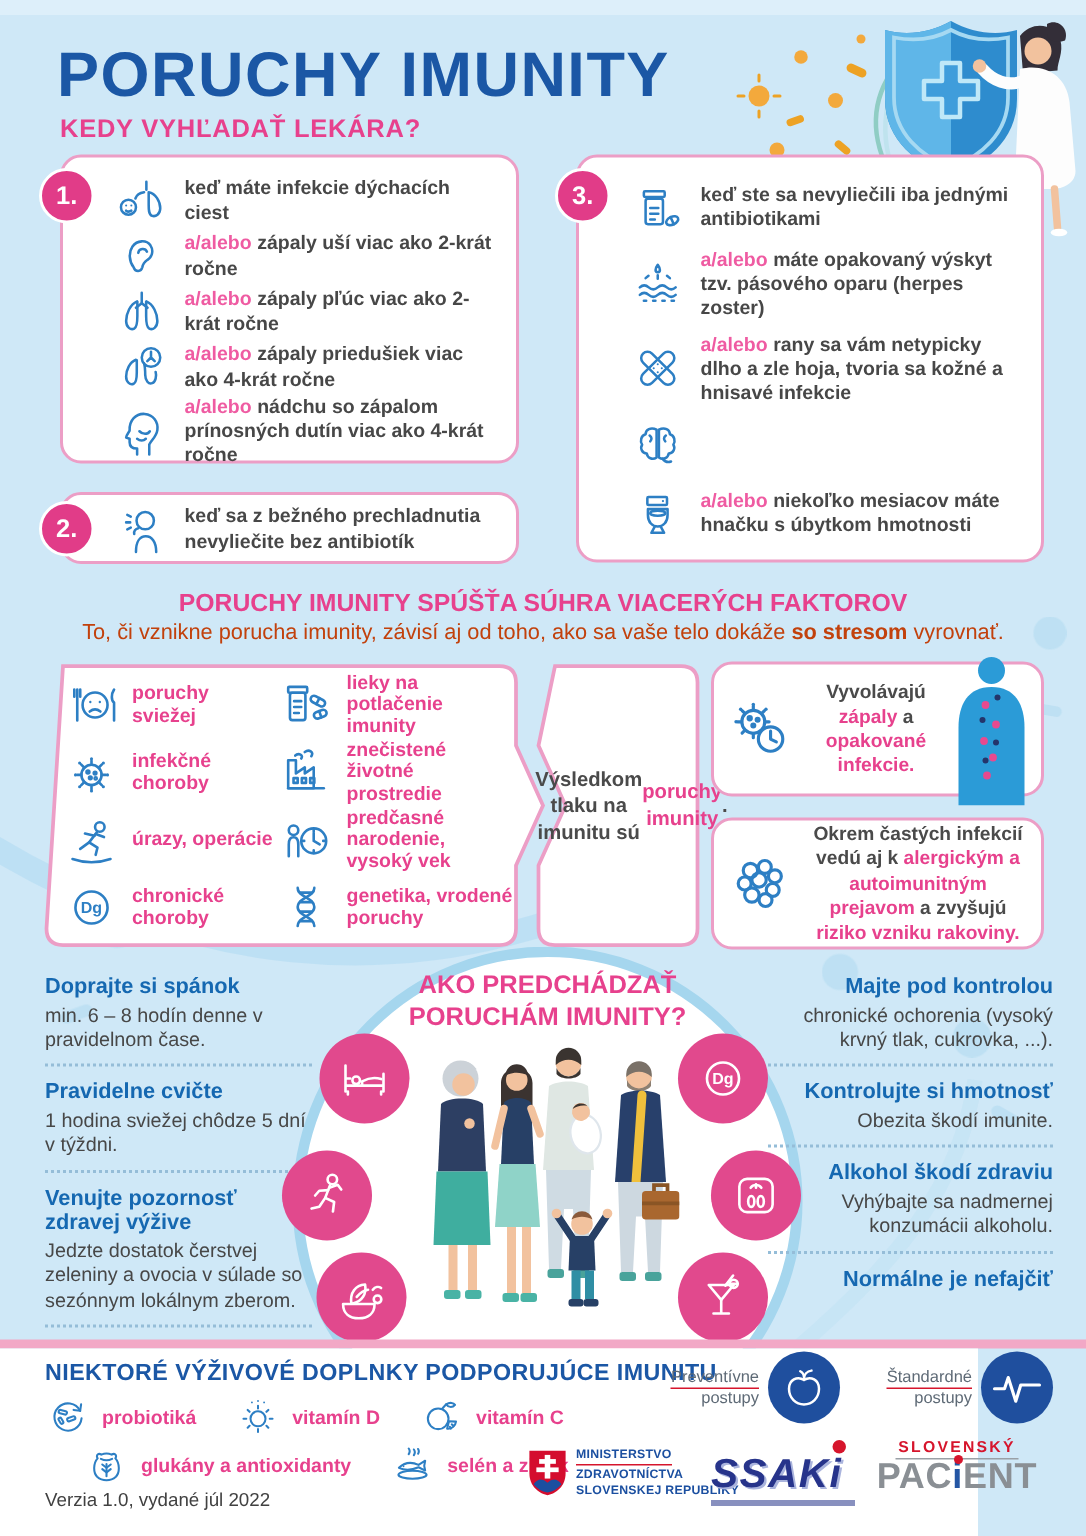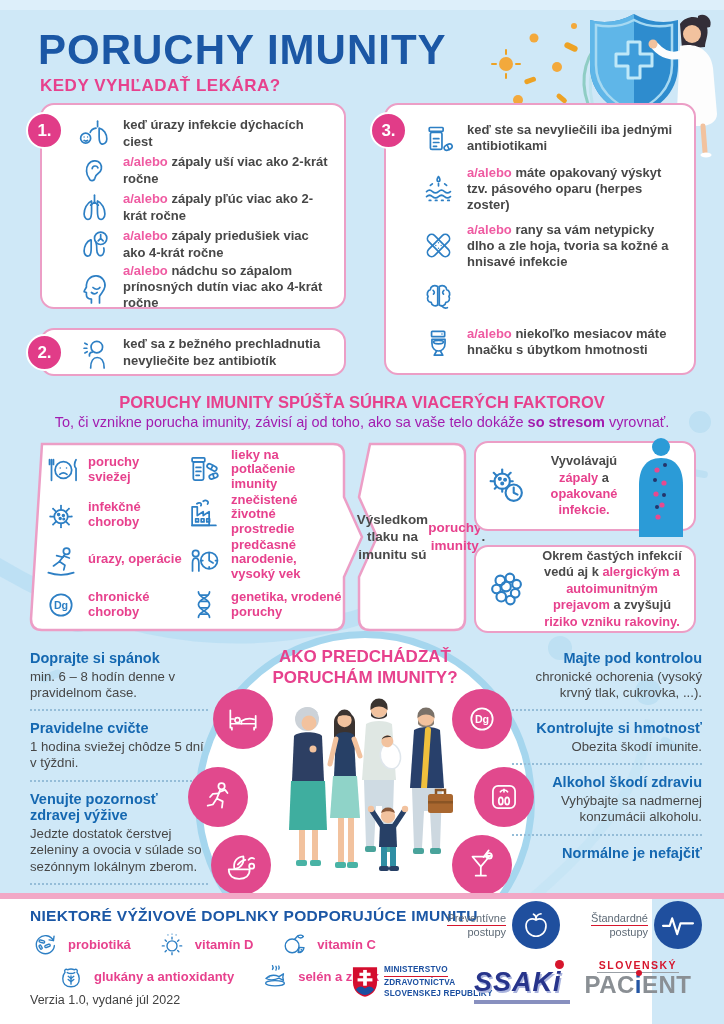--- a/index.html
+++ b/index.html
@@ -18,21 +18,21 @@
   .wbox{position:absolute;background:#fff;border:2.5px solid var(--box-border-pink,#ec9ec6);border-radius:14px;padding:10px 12px 8px 18px;z-index:2}
   .badge{position:absolute;left:-16px;top:7px;width:37px;height:37px;border-radius:50%;background:var(--badge-pink,#e13c88);border:2px solid #fff;color:#fff;font-weight:bold;font-size:17px;display:flex;align-items:center;justify-content:center}
   .witems{display:flex;flex-direction:column;justify-content:space-around;height:100%}
   .wrow{display:flex;align-items:center;gap:10px;padding-left:16px}
   .wrow .ic{flex:0 0 37px;width:37px;height:37px;color:var(--icon-blue,#2d7fc4)}
   .wtext{font-size:13px;line-height:1.24;color:#474747;font-weight:bold}
   .prefix{color:#ef5ba2}
 
   
   .band-heading{position:absolute;left:0;top:393px;width:724px;text-align:center;font-size:16.5px;font-weight:bold;color:var(--accent-pink,#e7418d);z-index:2}
-  .band-sub{position:absolute;left:0;top:414px;width:724px;text-align:center;font-size:14.5px;color:#a21caf;z-index:2}
+  .band-sub{position:absolute;left:0;top:414px;width:724px;text-align:center;font-size:14.5px;color:#c2410c;z-index:2}
   .factors{position:absolute;left:28px;top:441px;width:338px;height:192px;z-index:2}
   .factors .bgshape,.chevron .bgshape{position:absolute;inset:0;width:100%;height:100%}
   .fgrid{position:absolute;left:14px;top:6px;width:300px;height:180px;display:grid;grid-template-columns:143px 157px;grid-template-rows:repeat(4,1fr);align-items:center}
   .fcell{display:flex;align-items:center;gap:8px}
   .fcell .ic{flex:0 0 38px;width:38px;height:38px;color:var(--icon-blue,#2d7fc4)}
   .flabel{font-size:13px;font-weight:bold;color:var(--accent-pink,#e7418d);line-height:1.12}
   .chevron{position:absolute;left:356px;top:441px;width:112px;height:192px;z-index:2}
   .ctext{position:absolute;left:26px;right:8px;top:0;bottom:0;display:flex;align-items:center;justify-content:center;text-align:center;font-size:13.5px;font-weight:bold;color:#4a4a4a;line-height:1.3}
   .ctext strong,.otext strong{color:var(--accent-pink,#e7418d)}
   .obox{position:absolute;background:#fff;border:2.5px solid var(--box-border-pink,#ec9ec6);border-radius:14px;display:flex;align-items:center;z-index:2}
@@ -159,21 +159,21 @@
             <svg viewBox="0 0 48 48">
               <path d="M28,8 v7"></path>
               <path d="M30,17 C36,18 40,25 40,31 C40,36 36,38.5 33,37.5 C30,36.5 30,32 30,28 Z"></path>
               <path d="M26,17 C22,17.5 19.5,19.5 18.5,22.5"></path>
               <circle cx="12.5" cy="30" r="6.5"></circle>
               <circle cx="10.5" cy="28.5" r="0.9" class="f"></circle>
               <circle cx="15" cy="28.5" r="0.9" class="f"></circle>
               <path d="M10.5,33 q2,1.6 4.5,0"></path>
             </svg>
           </span>
-          <div class="wtext">keď úrazy infekcie dýchacích ciest</div>
+          <div class="wtext">keď máte infekcie dýchacích ciest</div>
         </div>
         <div class="wrow">
           <span class="ic">
             <svg viewBox="0 0 48 48">
               <path d="M17,34 C13,29 12.5,21 16,16 C20,10.5 28,10 31.5,15 C34.5,19.5 33,25 29,27.5 C26,29.5 25,31 24.5,34 C23.5,38 18.5,38.5 17,34 Z"></path>
               <path d="M21,21.5 C21.5,17.5 27,17 28.5,20.5"></path>
             </svg>
           </span>
           <div class="wtext"><span class="prefix">a/alebo </span>zápaly uší viac ako 2-krát ročne</div>
         </div>

